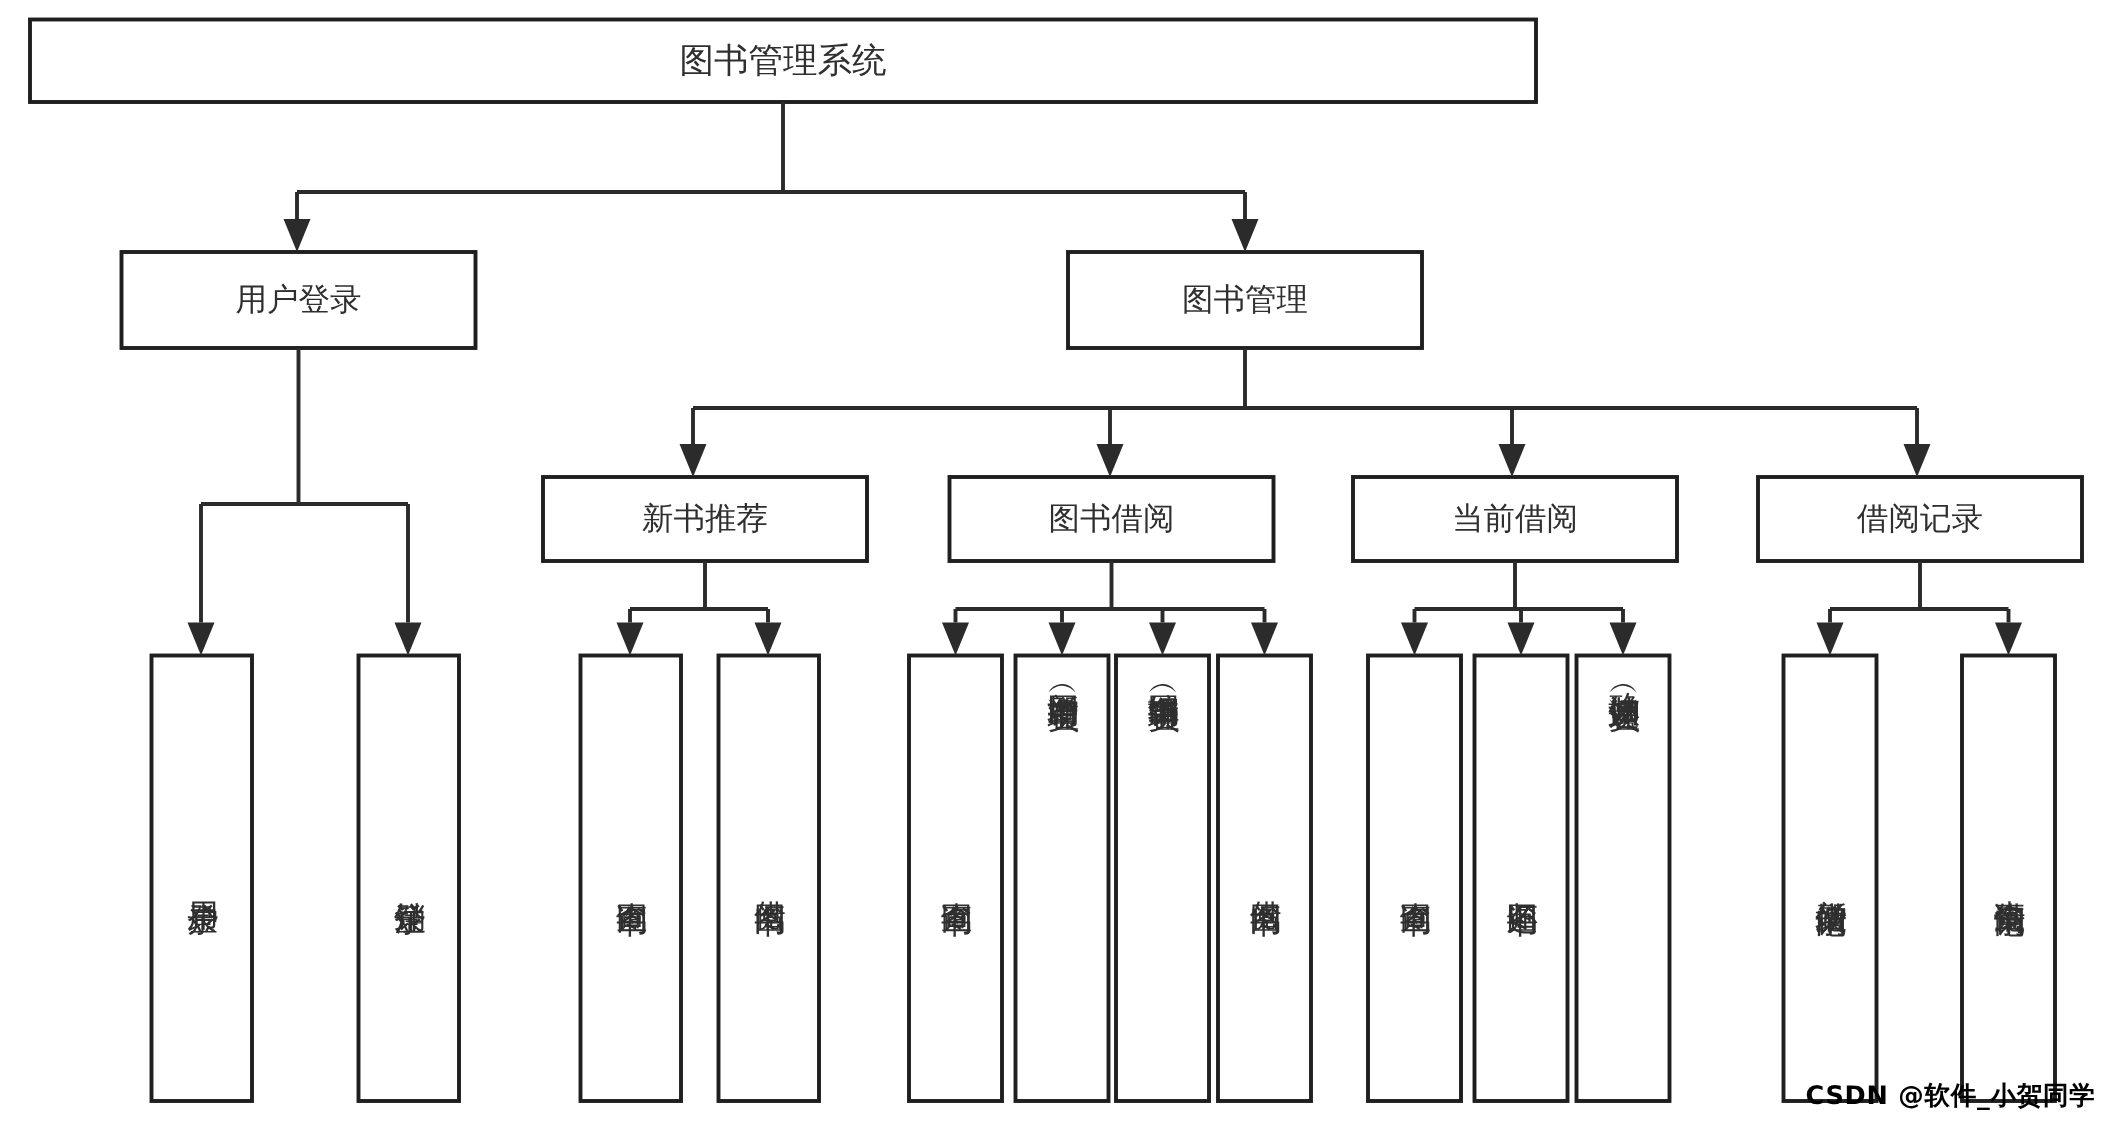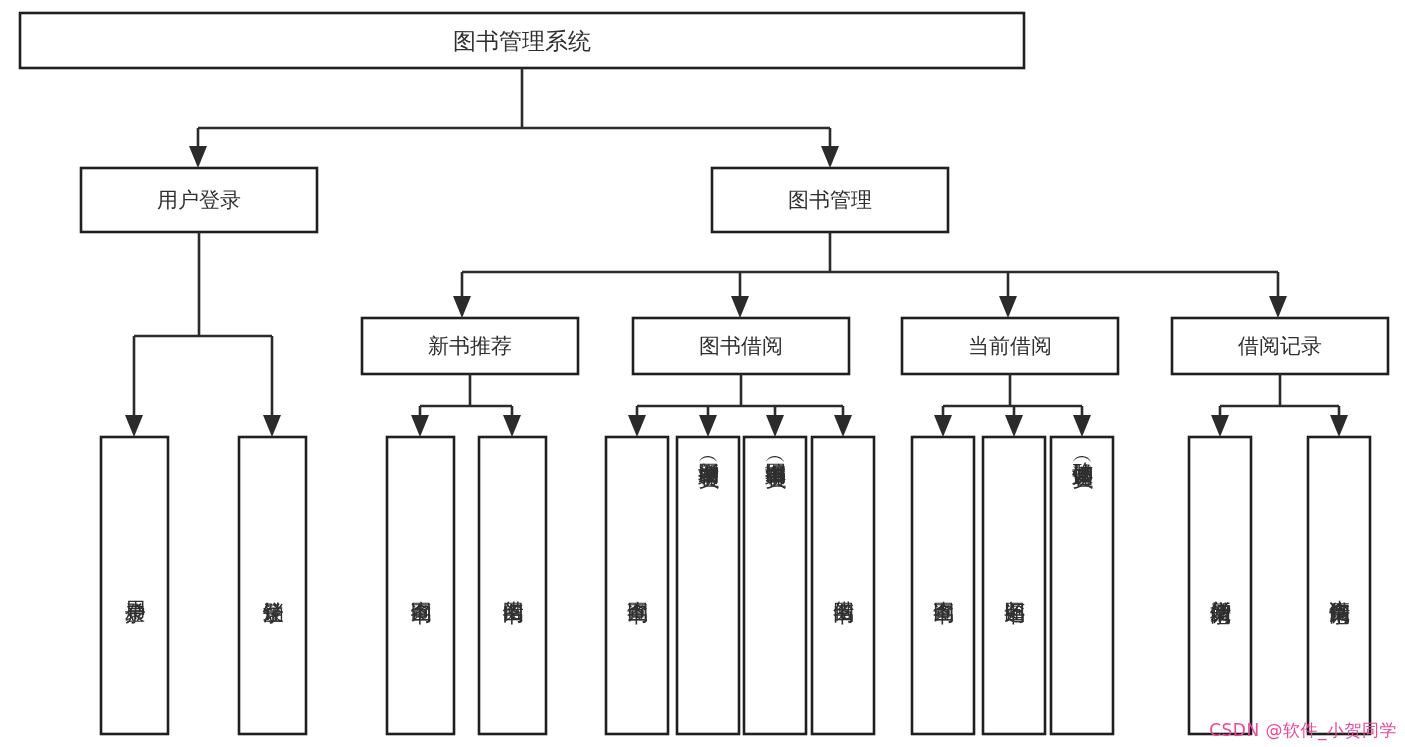--- a/index.html
+++ b/index.html
@@ -63,23 +63,24 @@
     color: #2f2f2f;
     letter-spacing: 1px;
     white-space: nowrap;
   }
   .watermark {
     position: absolute;
     right: 8px;
     bottom: 5px;
     font-family: "DejaVu Sans", "Liberation Sans", sans-serif;
     font-size: 17px;
-    color: #ec4899;
+    color: #000000;
     white-space: nowrap;
     letter-spacing: 0.5px;
+    font-weight: bold;
   }
 </style>
 </head>
 <body>
 
 <div id="diagram-root">
 
   <svg class="diagram" viewBox="0 0 1405 747">
     <defs>
       <g id="ah">

